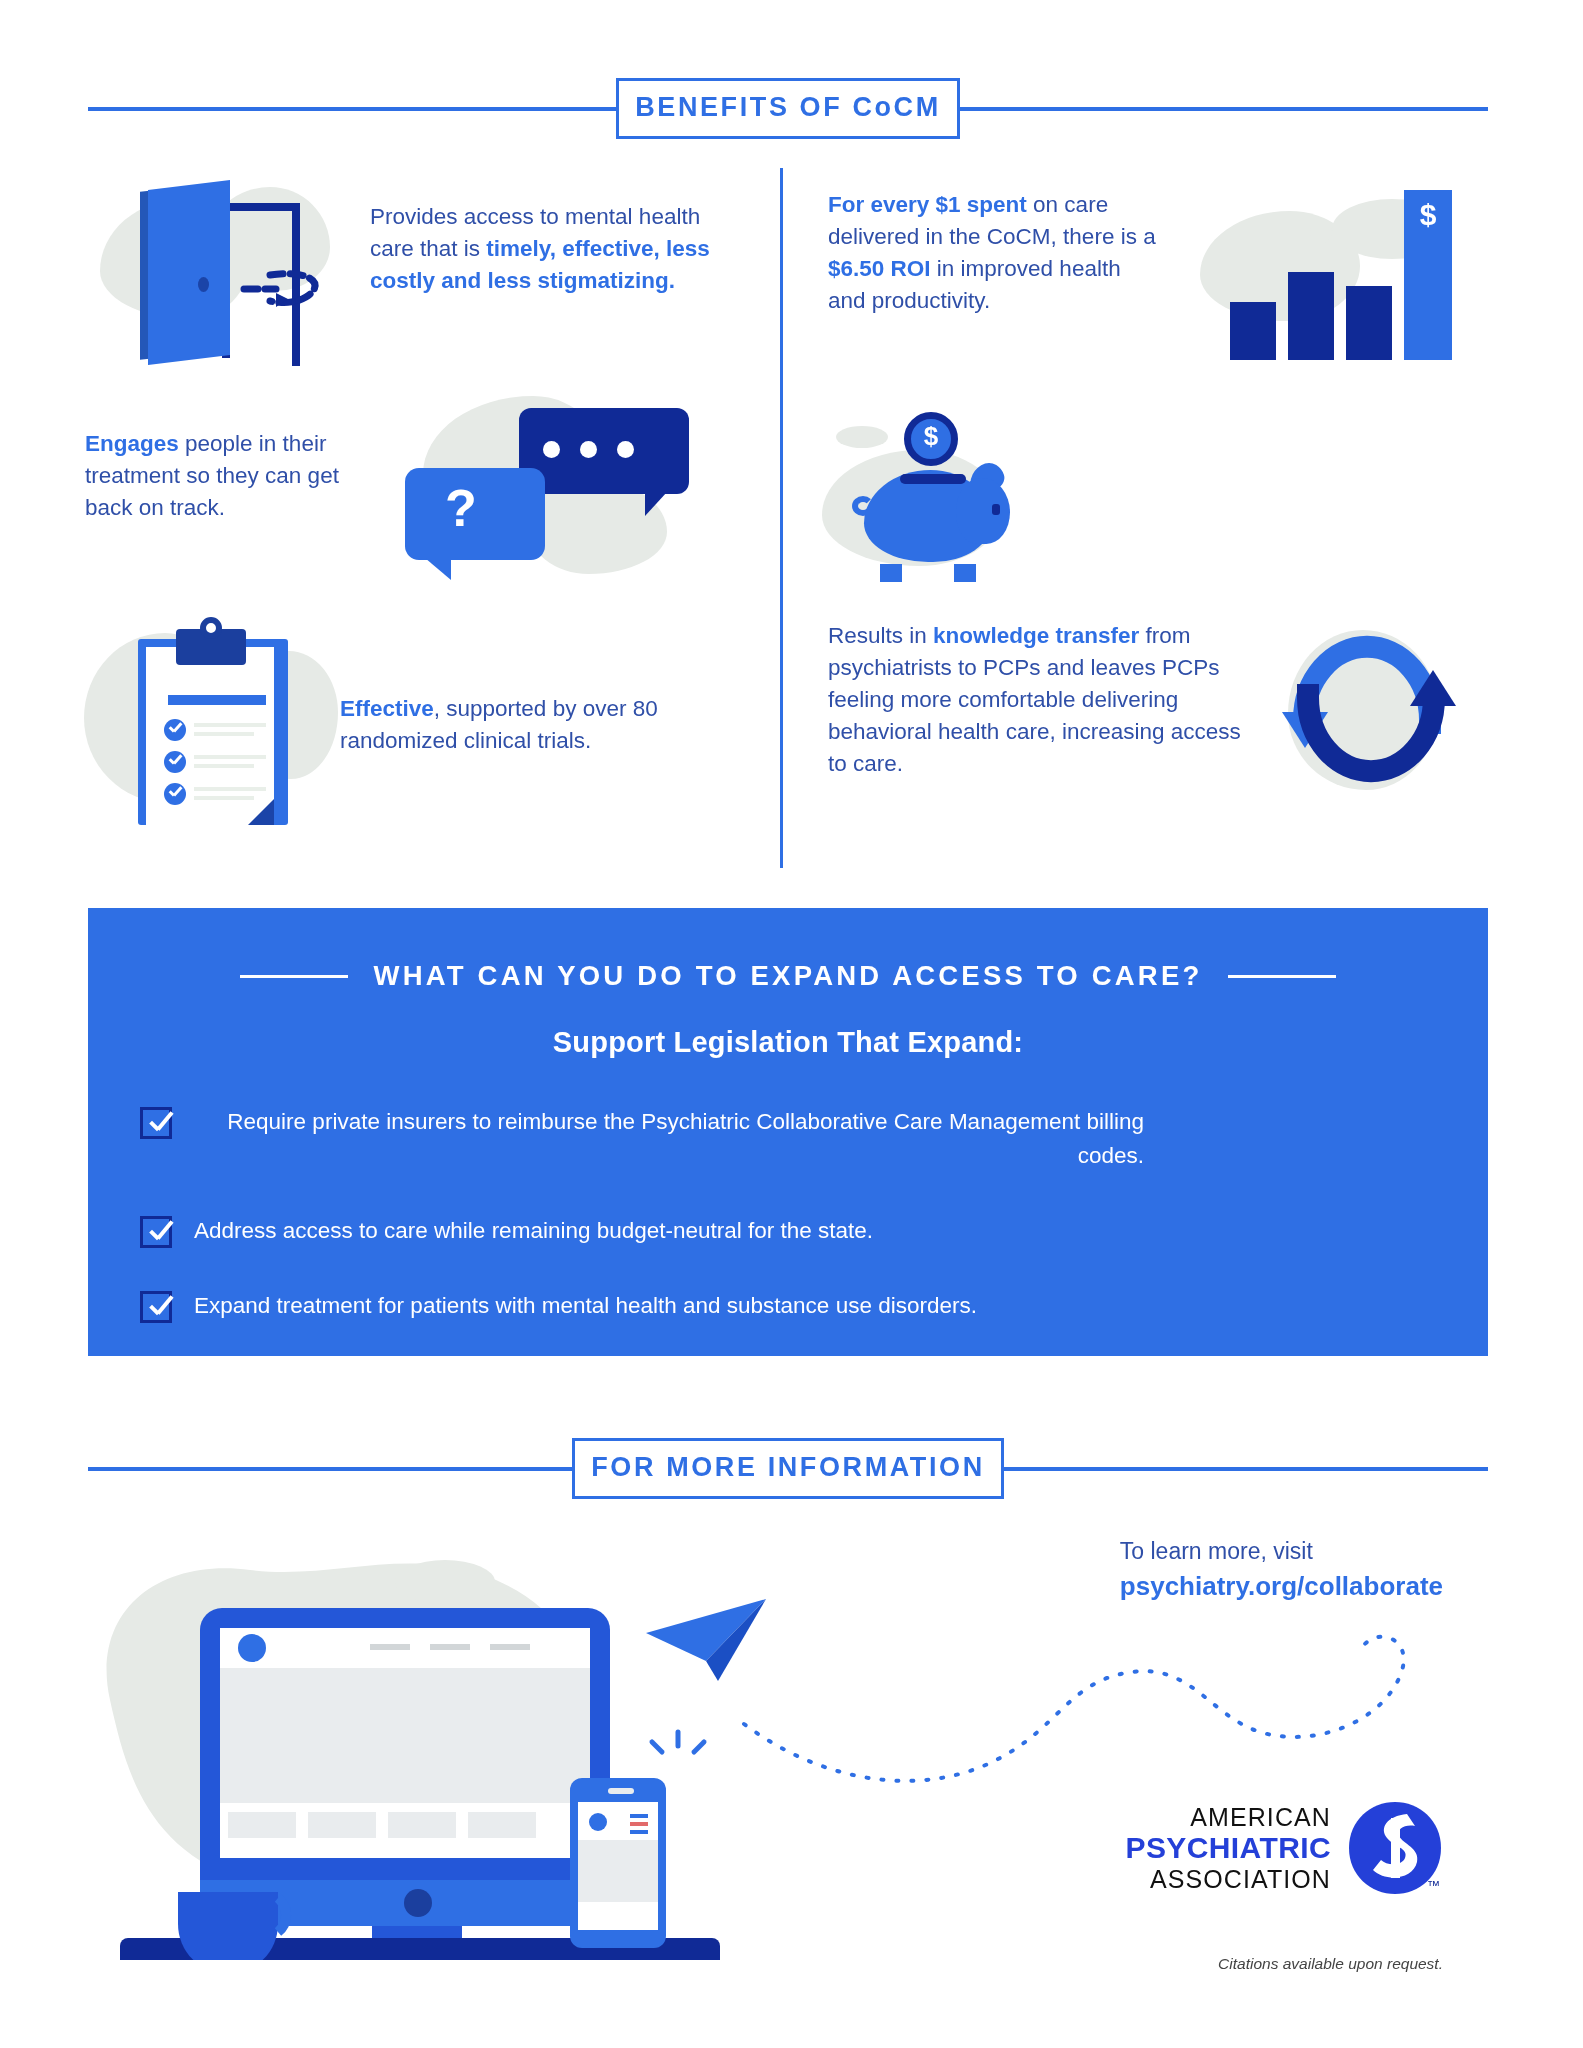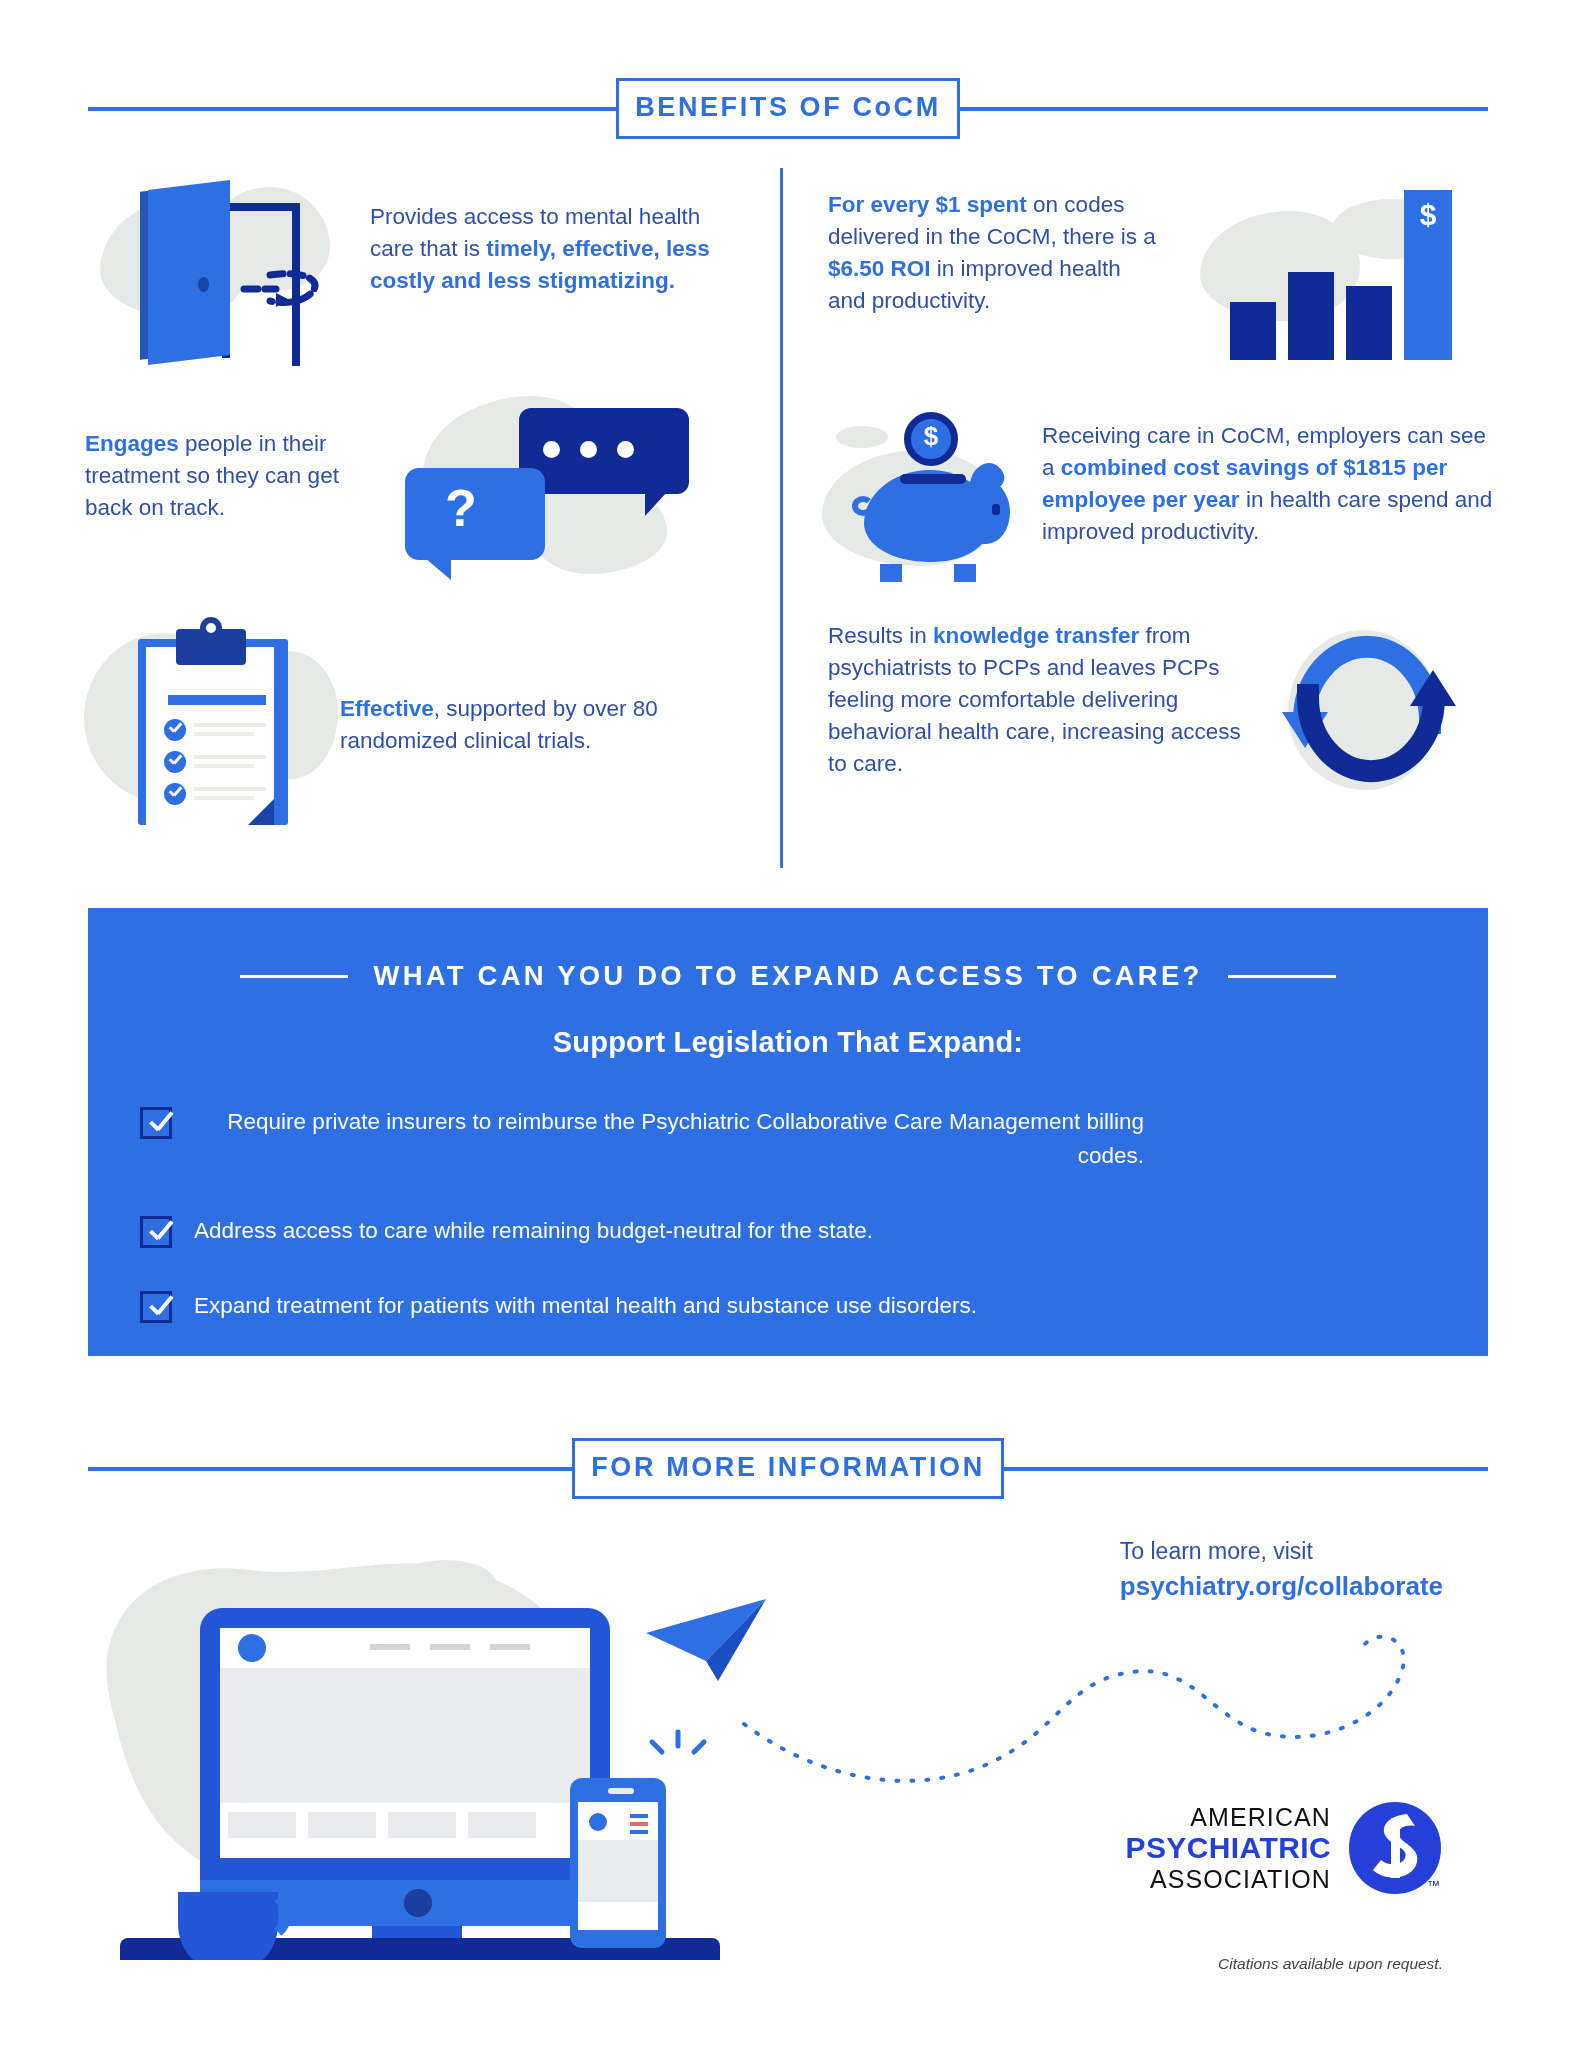--- a/index.html
+++ b/index.html
@@ -241,21 +241,21 @@
           <div class="clip-ring"></div>
         </div>
       </div>
       <div class="txt b-text">
         <b>Effective</b><span>, supported by over 80 randomized clinical trials.</span>
       </div>
     </div>
 
     <div id="blk4">
       <div class="txt b-text">
-        <b>For every $1 spent</b><span> on codes delivered in the CoCM, there is a </span><b>$6.50 ROI</b><span> in improved health and productivity.</span>
+        <b>For every $1 spent</b><span> on care delivered in the CoCM, there is a </span><b>$6.50 ROI</b><span> in improved health and productivity.</span>
       </div>
       <div class="ill">
         <div class="blob" style="left:18px; top:36px; width:160px; height:110px; border-radius:56% 44% 46% 54%/58% 50% 50% 42%;"></div>
         <div class="blob" style="left:150px; top:24px; width:120px; height:60px; border-radius:50%;"></div>
         <div class="blob" style="left:128px; top:46px; width:22px; height:22px;"></div>
         <div class="bars">
           <div class="bar" style="left:8px;  width:46px; height:58px;"></div>
           <div class="bar" style="left:66px; width:46px; height:88px;"></div>
           <div class="bar" style="left:124px;width:46px; height:74px;"></div>
           <div class="bar hi" style="left:182px;width:48px; height:170px;">
@@ -275,23 +275,20 @@
             </div>
           <div class="p-tail"></div>
           <div class="p-body"></div>
           <div class="p-ear"></div>
           <div class="p-head"></div>
           <div class="p-eye"></div>
           <div class="p-slot"></div>
           <div class="p-leg l1"></div>
           <div class="p-leg l2"></div>
         </div>
-      </div>
-      <div class="txt b-text">
-        <span>Receiving care in CoCM, employers can see a </span><b>combined cost savings of $1815 per employee per year</b><span> in health care spend and improved productivity.</span>
       </div>
     </div>
 
     <div id="blk6">
       <div class="txt b-text">
         <span>Results in </span><b>knowledge transfer</b><span> from psychiatrists to PCPs and leaves PCPs feeling more comfortable delivering behavioral health care, increasing access to care.</span>
       </div>
       <div class="ill">
         <div class="blob" style="left:22px; top:20px; width:150px; height:160px; border-radius:50% 50% 48% 52%/52% 50% 50% 48%;"></div>
         <svg class="cyc" viewBox="0 0 178 186">

